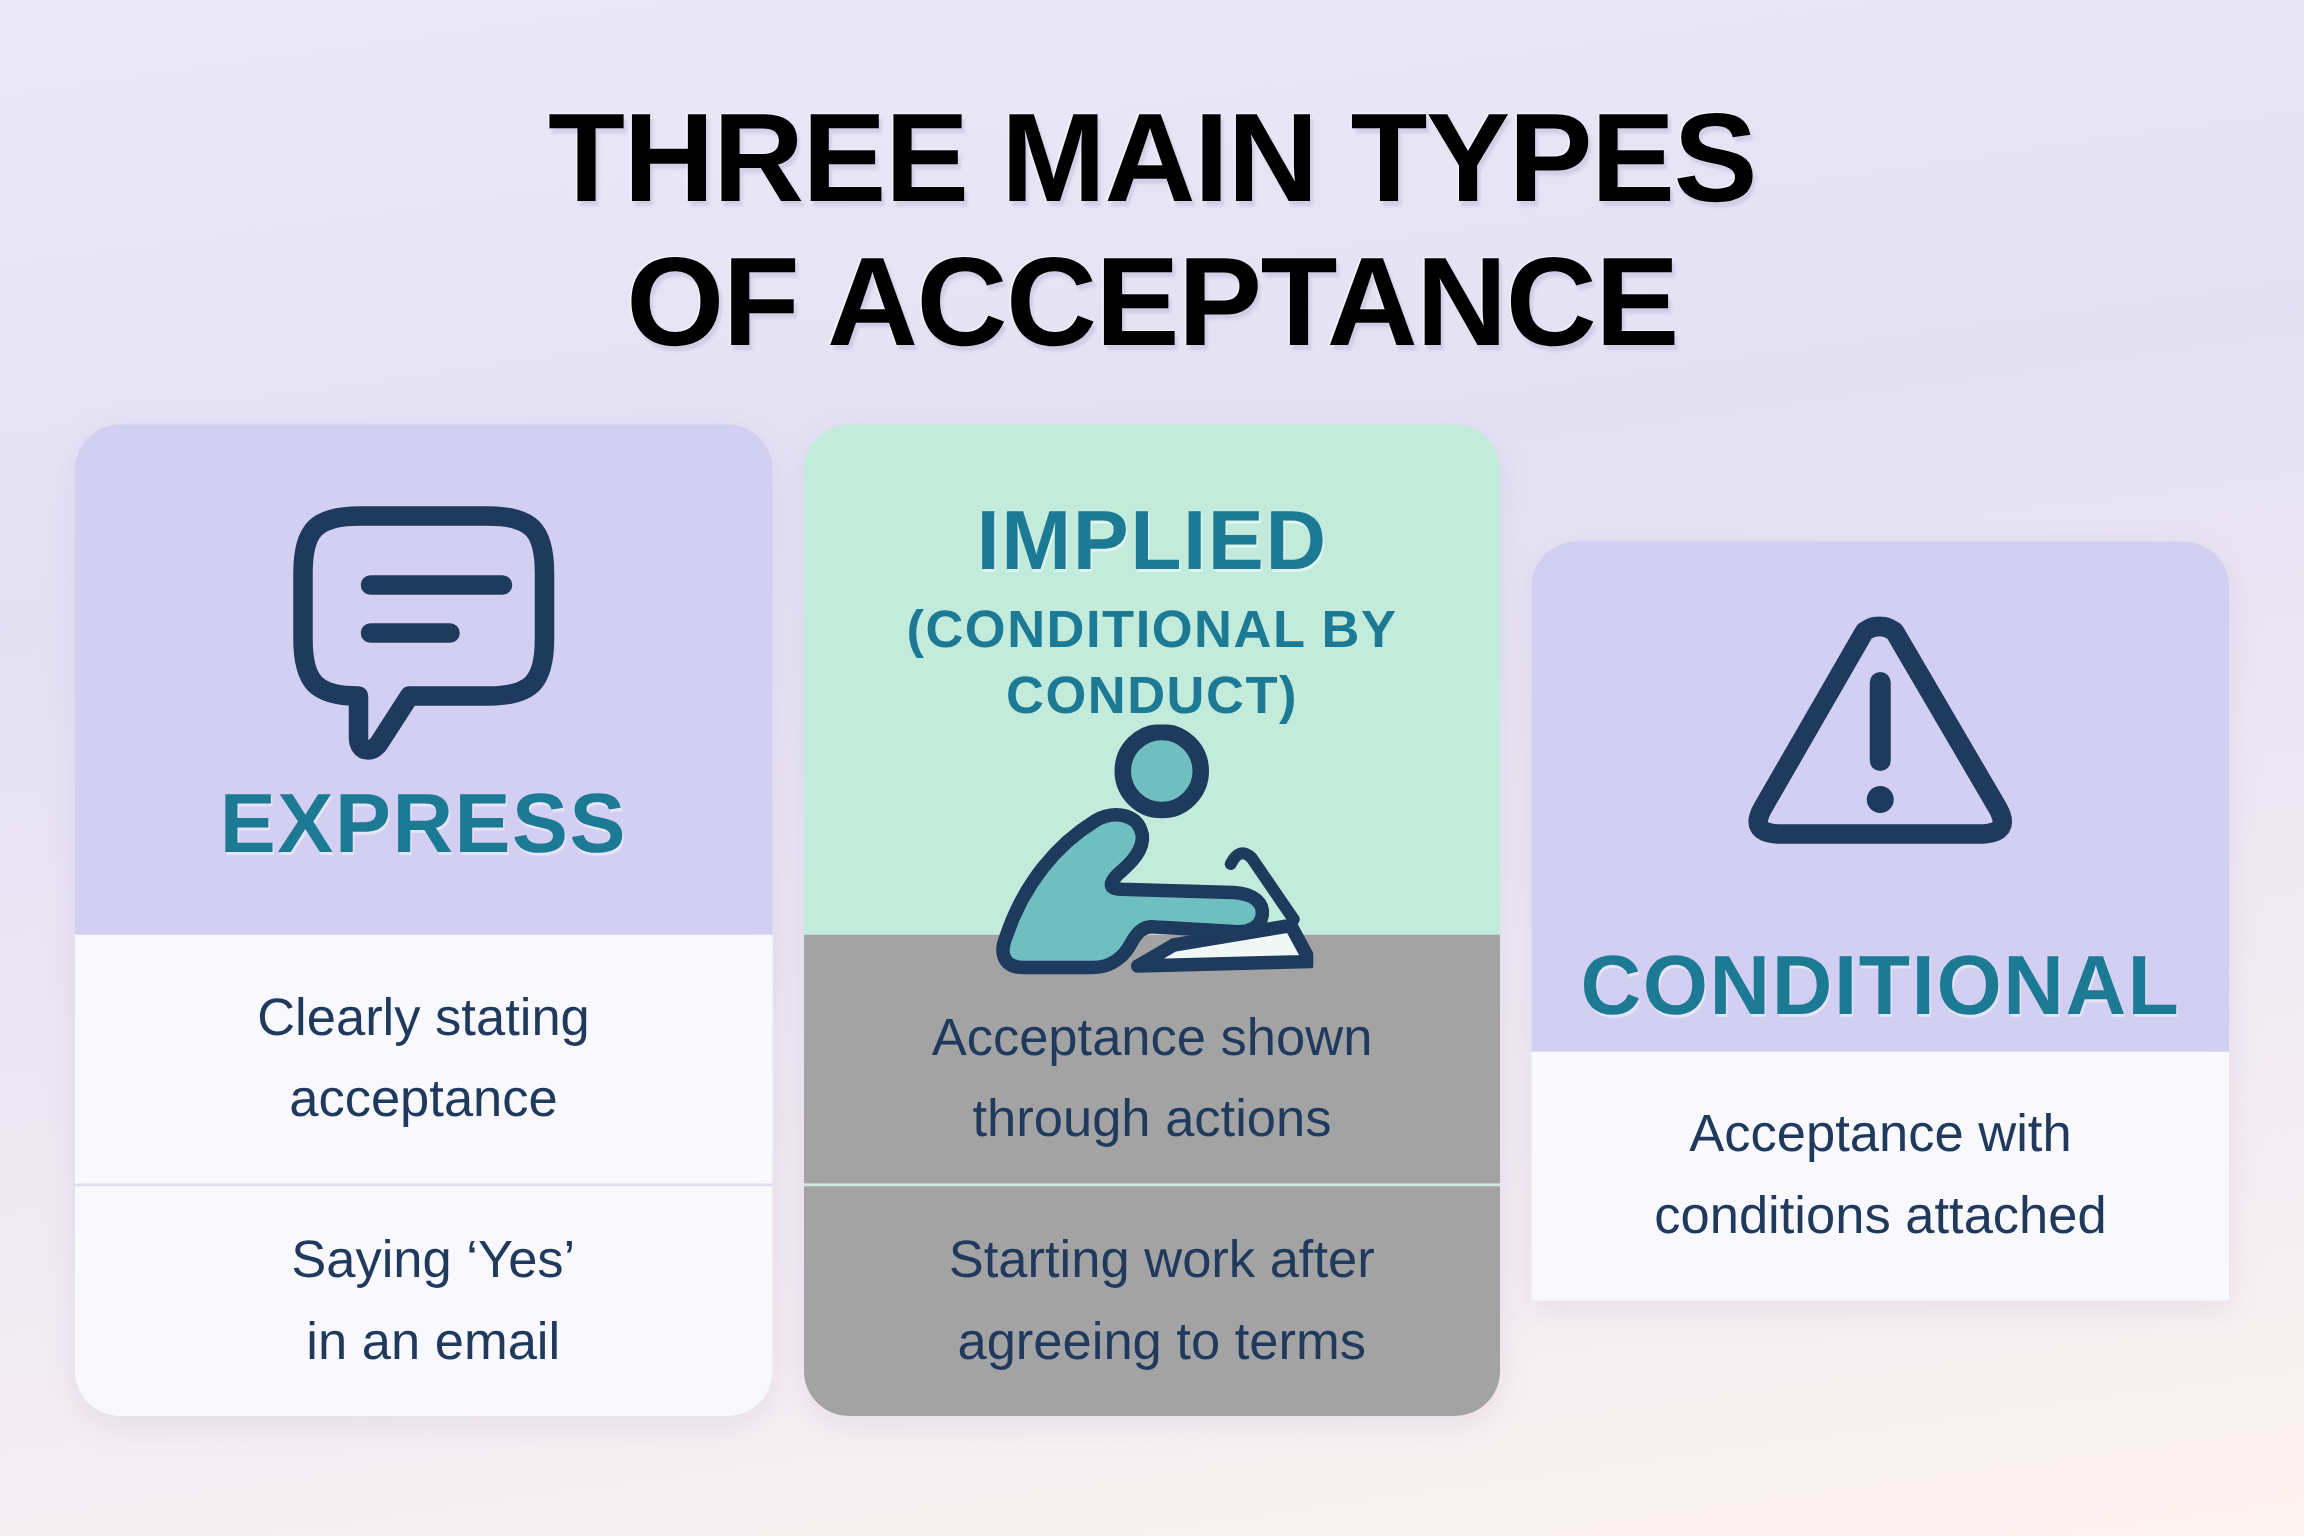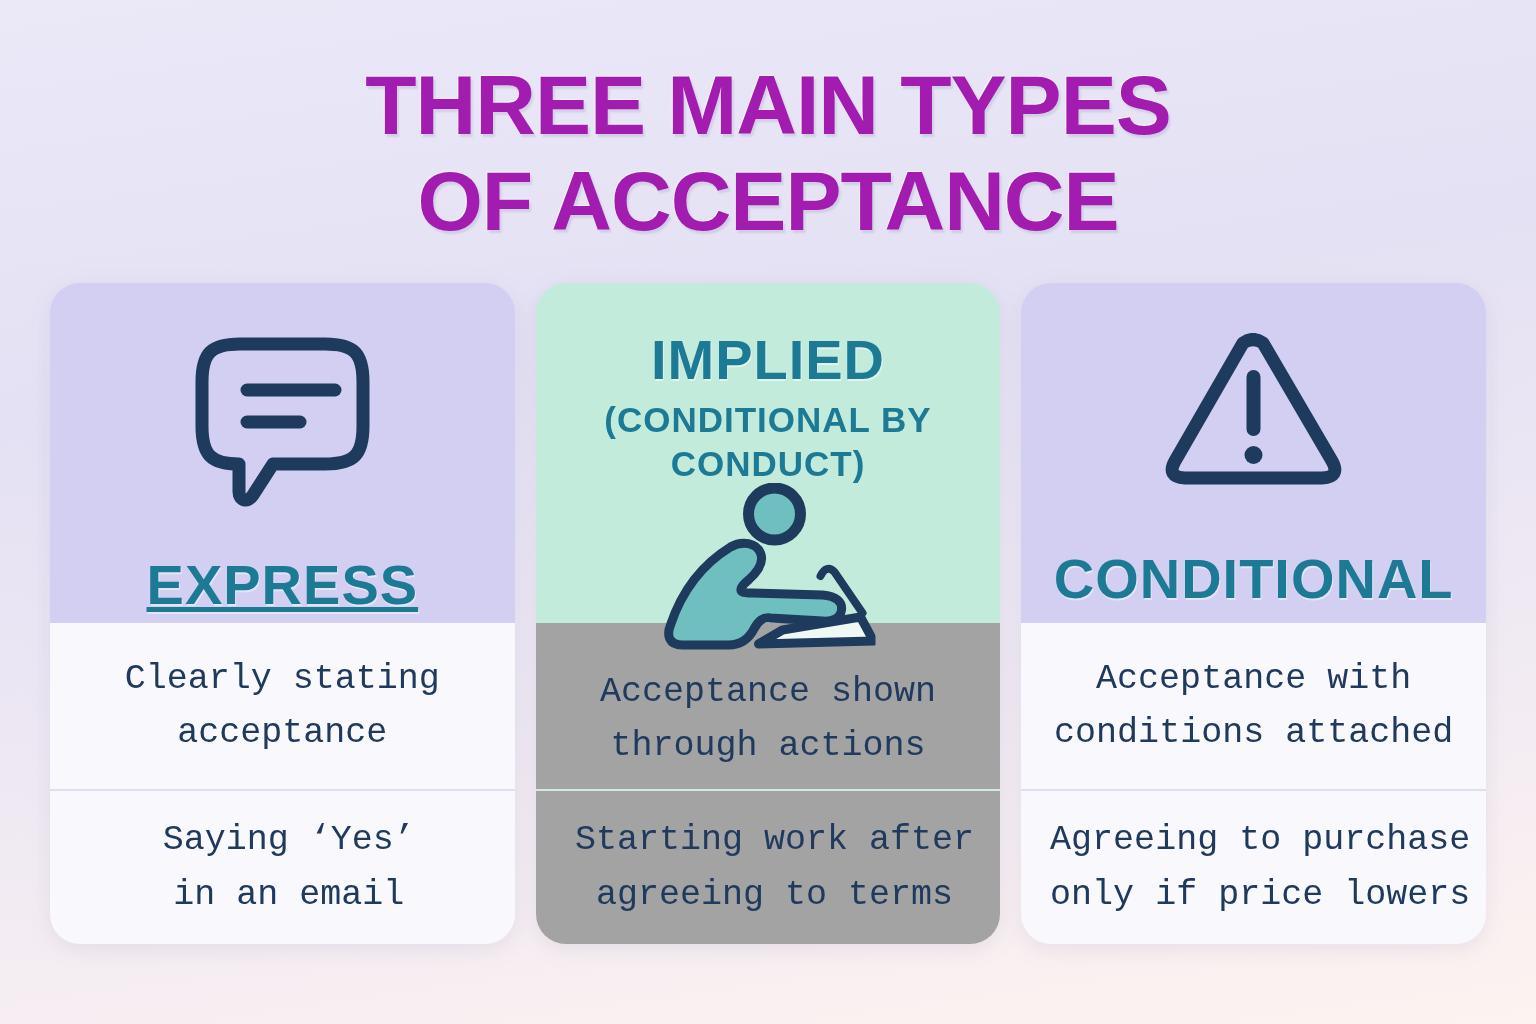--- a/index.html
+++ b/index.html
@@ -6,21 +6,21 @@
   body{
     width:1536px;height:1024px;overflow:hidden;
     font-family:"Liberation Sans", sans-serif;
     background:linear-gradient(172deg,#ebe8f8 0%,#e4e1f4 34%,#efe9f3 66%,#fdf3f0 100%);
     position:relative;
   }
   .title{
     position:absolute;top:58px;left:0;width:100%;
     text-align:center;font-weight:800;
     font-size:84px;line-height:1.14;letter-spacing:-1px;
-    color:#a21caf;
+    color:#000000;
     text-shadow:2px 3px 2px rgba(110,110,160,0.18), -1px -1px 0 rgba(255,255,255,0.55);
   }
   .cards{
     position:absolute;top:283px;left:50px;right:50px;
     display:grid;grid-template-columns:1fr 1fr 1fr;gap:21px;
   }
   .card{
     display:flex;flex-direction:column;position:relative;
     border-radius:30px;
     filter:drop-shadow(0 6px 10px rgba(100,90,150,0.10));
@@ -40,30 +40,30 @@
     margin:6px 0 0 0;font-size:35px;font-weight:700;letter-spacing:1px;
     color:#1d7a95;text-align:center;line-height:1.25;white-space:pre-line;
   }
   .hdr-icon{display:block;}
   .icon-bubble{margin-top:54px;}
   .icon-triangle{margin-top:50px;}
   .icon-person{
     position:absolute;left:50%;top:200px;transform:translateX(-50%);
     z-index:2;
   }
-  .hdr-express .card-heading{margin-top:40px;text-decoration:underline;}
+  .hdr-express .card-heading{margin-top:4px;}
   .hdr-conditional .card-heading{margin-top:56px;}
   .hdr-implied .card-heading{margin-top:44px;}
   .card-row{
     display:flex;align-items:center;justify-content:center;
     text-align:center;
   }
   .card-row p{
     margin:0;font-size:35px;font-weight:500;line-height:1.55;
-    color:#203a5e;white-space:pre-line;font-family:Liberation Mono, monospace;
+    color:#203a5e;white-space:pre-line;
   }
   .row1{height:166px;}
   .row2{height:153px;border-radius:0 0 30px 30px;padding-left:13px;}
   .rows-lav{background:#f9f8fc;}
   .rows-mint{background:#a3a3a3;}
   .rows-lav.row2{border-top:2px solid #e0def0;}
   .rows-mint.row2{border-top:2px solid #cfeae1;}
   .card-implied .row1 p{padding-top:26px;}
 </style>
 </head>
@@ -136,19 +136,15 @@
         <path d="M78 10 Q88 3 98 10 L167 128 Q176 144 157 145 H20 Q1 144 10 128 Z" fill="none" stroke="#1e3a5c" stroke-width="13" stroke-linejoin="round"></path>
         <path d="M88.5 44 V96" stroke="#1e3a5c" stroke-width="14" stroke-linecap="round" fill="none"></path>
         <circle cx="88.5" cy="122" r="9" fill="#1e3a5c"></circle>
       </svg>
       <h2 class="card-heading">CONDITIONAL</h2>
     </div>
     <div class="card-row row1 rows-lav">
       <p>Acceptance with
 conditions attached</p>
     </div>
-    <div class="card-row row2 rows-lav">
-      <p>Agreeing to purchase
-only if price lowers</p>
-    </div>
   </section>
 
 </main>
 
 </body></html>

